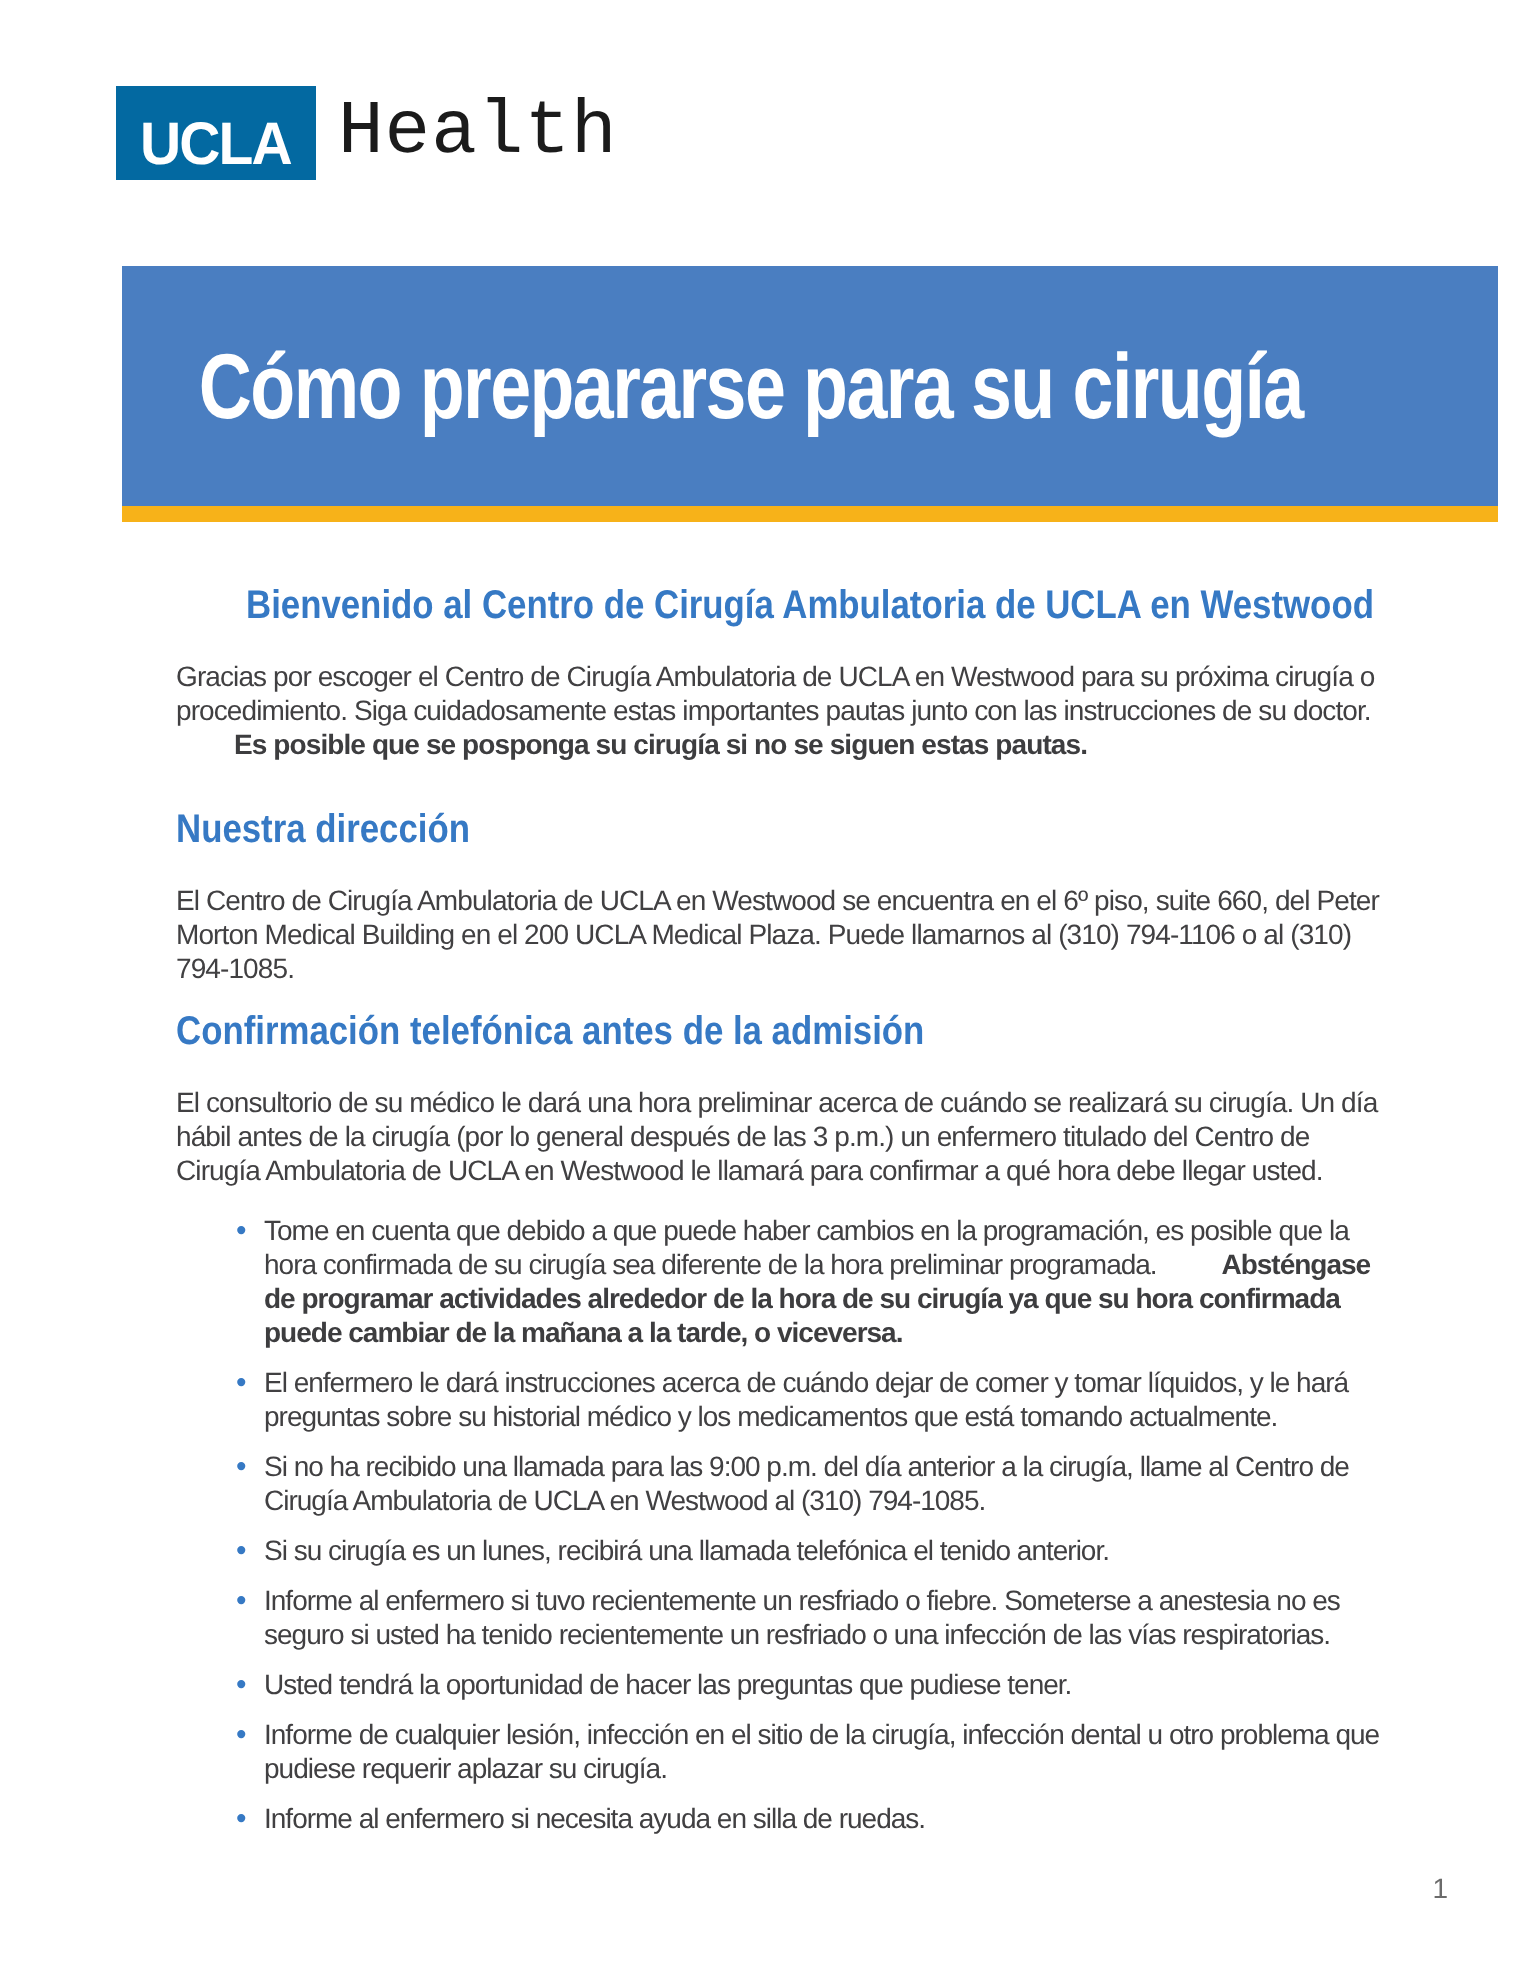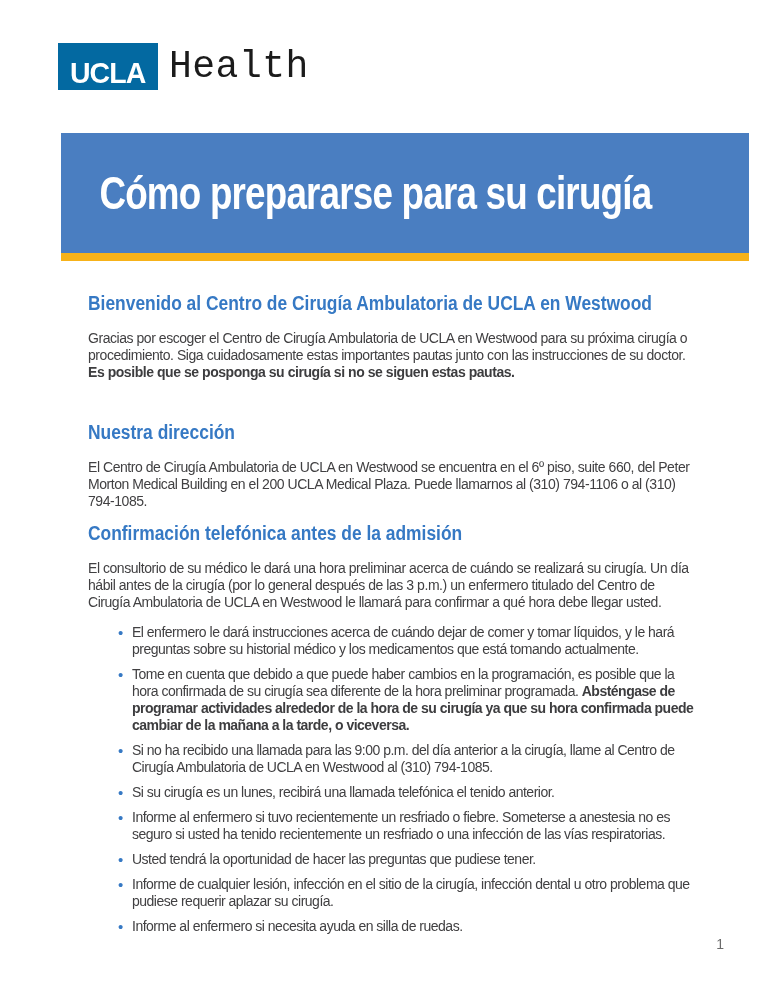--- a/index.html
+++ b/index.html
@@ -78,32 +78,32 @@
     font-size: 20px;
     line-height: 20px;
     margin: 0;
     white-space: nowrap;
   }
   .section-heading > span {
     display: inline-block;
     transform: scaleX(0.87);
     transform-origin: 0 50%;
   }
-  .h1 { margin-top: 32px; }
-  .h2 { margin-top: 41px; }
+  .h1 { margin-top: 32px; margin-left: 35px; }
+  .h2 { margin-top: 24px; }
   .h3 { margin-top: 13px; }
   .para {
     margin: 0;
     padding-top: 17px;
     width: 606px;
     font-size: 14px;
     line-height: 17px;
     letter-spacing: -0.45px;
   }
-  .para strong, .bullet-list strong { font-weight: bold; color: #3d3d3f; }
+  .para strong, .bullet-list strong { font-weight: bold; color: #3d3d3f; margin-left: 29px; }
   .bullet-list {
     list-style: none;
     margin: 13px 0 0 0;
     padding: 0;
     font-size: 14px;
     line-height: 17px;
     letter-spacing: -0.5px;
   }
   .bullet-list li {
     position: relative;
@@ -157,22 +157,22 @@
       <span>Nuestra dirección</span>
     </h2>
     <p class="para"><span>El Centro de Cirugía Ambulatoria de UCLA en Westwood se encuentra en el 6º piso, suite 660, del Peter Morton Medical Building en el 200 UCLA Medical Plaza. Puede llamarnos al (310) 794-1106 o al (310) 794-1085.</span></p>
 
     <h2 class="section-heading h3">
       <span>Confirmación telefónica antes de la admisión</span>
     </h2>
     <p class="para"><span>El consultorio de su médico le dará una hora preliminar acerca de cuándo se realizará su cirugía. Un día hábil antes de la cirugía (por lo general después de las 3 p.m.) un enfermero titulado del Centro de Cirugía Ambulatoria de UCLA en Westwood le llamará para confirmar a qué hora debe llegar usted.</span></p>
 
     <ul class="bullet-list">
+        <li><span>Tome en cuenta que debido a que puede haber cambios en la programación, es posible que la hora confirmada de su cirugía sea diferente de la hora preliminar programada. </span><strong>Absténgase de programar actividades alrededor de la hora de su cirugía ya que su hora confirmada puede cambiar de la mañana a la tarde, o viceversa.</strong></li>
         <li><span>El enfermero le dará instrucciones acerca de cuándo dejar de comer y tomar líquidos, y le hará preguntas sobre su historial médico y los medicamentos que está tomando actualmente.</span></li>
-        <li><span>Tome en cuenta que debido a que puede haber cambios en la programación, es posible que la hora confirmada de su cirugía sea diferente de la hora preliminar programada. </span><strong>Absténgase de programar actividades alrededor de la hora de su cirugía ya que su hora confirmada puede cambiar de la mañana a la tarde, o viceversa.</strong></li>
         <li><span>Si no ha recibido una llamada para las 9:00 p.m. del día anterior a la cirugía, llame al Centro de Cirugía Ambulatoria de UCLA en Westwood al (310) 794-1085.</span></li>
         <li><span>Si su cirugía es un lunes, recibirá una llamada telefónica el tenido anterior.</span></li>
         <li><span>Informe al enfermero si tuvo recientemente un resfriado o fiebre. Someterse a anestesia no es seguro si usted ha tenido recientemente un resfriado o una infección de las vías respiratorias.</span></li>
         <li><span>Usted tendrá la oportunidad de hacer las preguntas que pudiese tener.</span></li>
         <li><span>Informe de cualquier lesión, infección en el sitio de la cirugía, infección dental u otro problema que pudiese requerir aplazar su cirugía.</span></li>
         <li><span>Informe al enfermero si necesita ayuda en silla de ruedas.</span></li>
       </ul>
 
   </div>
 

